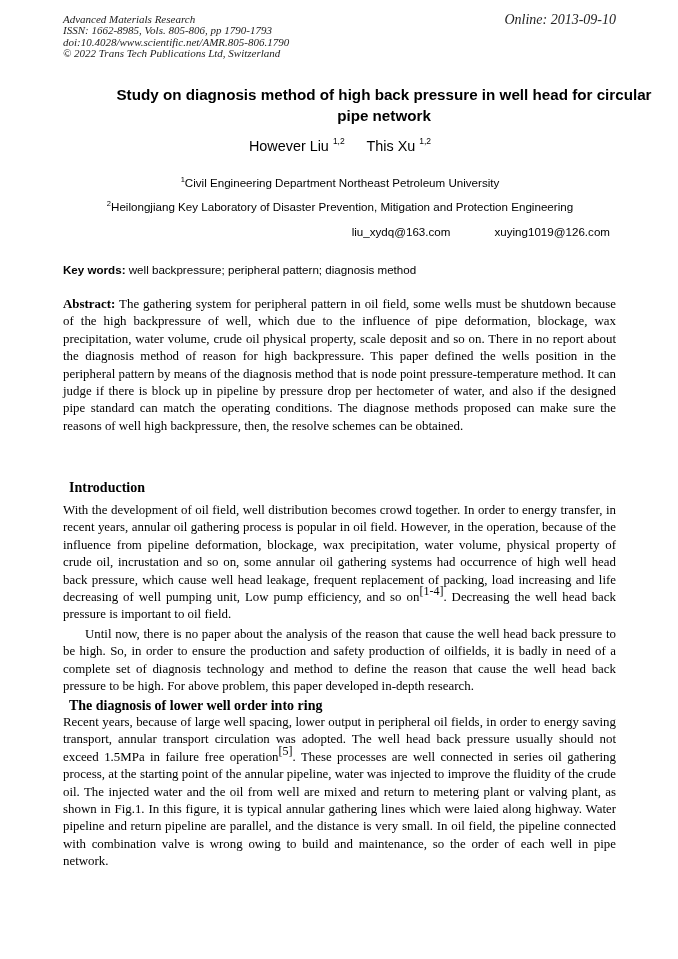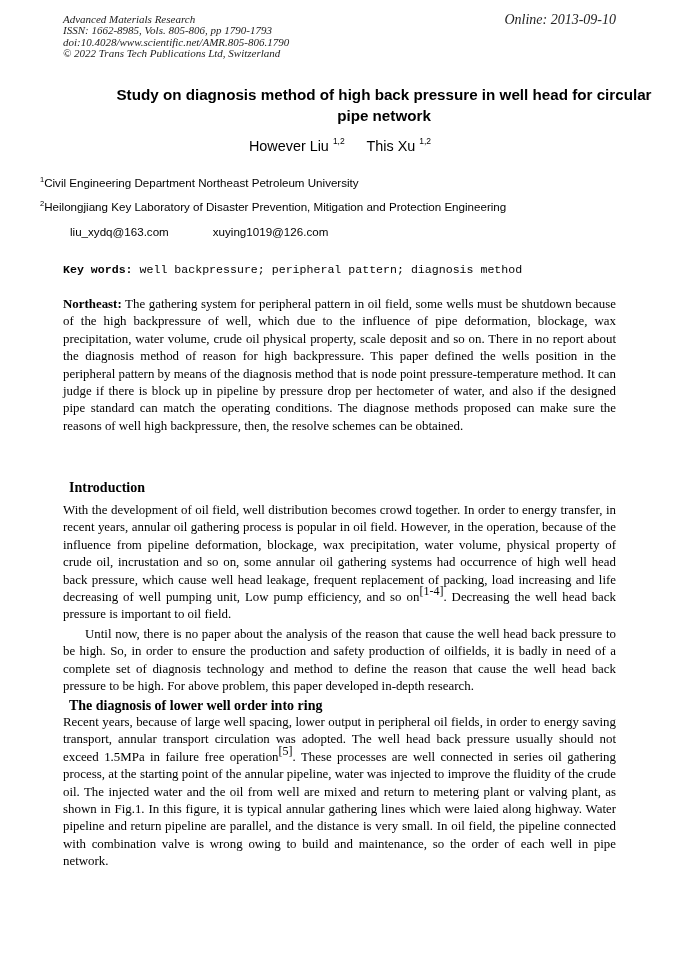--- a/index.html
+++ b/index.html
@@ -23,33 +23,33 @@
       font-weight: bold; font-size: 15.2px; line-height: 21px; margin-left: 44px;
     }
     .authors {
       position: absolute; left: 70px; width: 540px; top: 137px;
       text-align: center; font-family: "Liberation Sans", sans-serif;
       font-size: 14.4px; line-height: 18px;
     }
     .authors sup { font-size: 8.5px; vertical-align: 7px; line-height: 0; }
     .aff {
       position: absolute; left: 40px; width: 600px;
-      font-family: "Liberation Sans", sans-serif;
+      text-align: center; font-family: "Liberation Sans", sans-serif;
       font-size: 11.6px; line-height: 14px;
     }
     .aff sup { font-size: 7.5px; vertical-align: 5px; line-height: 0; }
     .emails {
       position: absolute; left: 70px; width: 540px; top: 225px;
-      text-align: left; font-family: "Liberation Sans", sans-serif;
+      text-align: right; font-family: "Liberation Sans", sans-serif;
       font-size: 11.6px; line-height: 14px;
     }
     .emails span + span { margin-left: 44px; }
     .keywords {
       position: absolute; left: 63px; top: 263px;
-      font-family: Liberation Mono, monospace; font-size: 11.6px; line-height: 14px;
+      font-family: Liberation Sans, sans-serif; font-size: 11.6px; line-height: 14px;
     }
     .keywords b { font-weight: bold; }
     .para {
       position: absolute; left: 63px; width: 553px;
       font-family: "Liberation Serif", serif; font-size: 12.9px;
       line-height: 17.4px; text-align: justify;
     }
     .para b { font-weight: bold; }
     .para sup { font-size: 12px; vertical-align: 6px; line-height: 0; }
     .heading {
@@ -90,21 +90,21 @@
 <div class="emails">
   <span>liu_xydq@163.com</span><span>xuying1019@126.com</span>
 </div>
 
 <div class="keywords">
   <b>Key words:</b>
   <span>well backpressure; peripheral pattern; diagnosis method</span>
 </div>
 
 <div class="para" style="top:296px">
-  <b>Northeast:</b>
+  <b>Abstract:</b>
   <span>The gathering system for peripheral pattern in oil field, some wells must be shutdown because of the high backpressure of well, which due to the influence of pipe deformation, blockage, wax precipitation, water volume, crude oil physical property, scale deposit and so on. There in no report about the diagnosis method of reason for high backpressure. This paper defined the wells position in the peripheral pattern by means of the diagnosis method that is node point pressure-temperature method. It can judge if there is block up in pipeline by pressure drop per hectometer of water, and also if the designed pipe standard can match the operating conditions. The diagnose methods proposed can make sure the reasons of well high backpressure, then, the resolve schemes can be obtained.</span>
 </div>
 
 <div class="heading" style="top:479px">Introduction</div>
 
 <div class="para" style="top:502px">
   <span>With the development of oil field, well distribution becomes crowd together. In order to energy transfer, in recent years, annular oil gathering process is popular in oil field. However, in the operation, because of the influence from pipeline deformation, blockage, wax precipitation, water volume, physical property of crude oil, incrustation and so on, some annular oil gathering systems had occurrence of high well head back pressure, which cause well head leakage, frequent replacement of packing, load increasing and life decreasing of well pumping unit, Low pump efficiency, and so on</span><sup>[1-4]</sup><span>. Decreasing the well head back pressure is important to oil field.</span>
 </div>
 
 <div class="para indent" style="top:626px">Until now, there is no paper about the analysis of the reason that cause the well head back pressure to be high. So, in order to ensure the production and safety production of oilfields, it is badly in need of a complete set of diagnosis technology and method to define the reason that cause the well head back pressure to be high. For above problem, this paper developed in-depth research.</div>

